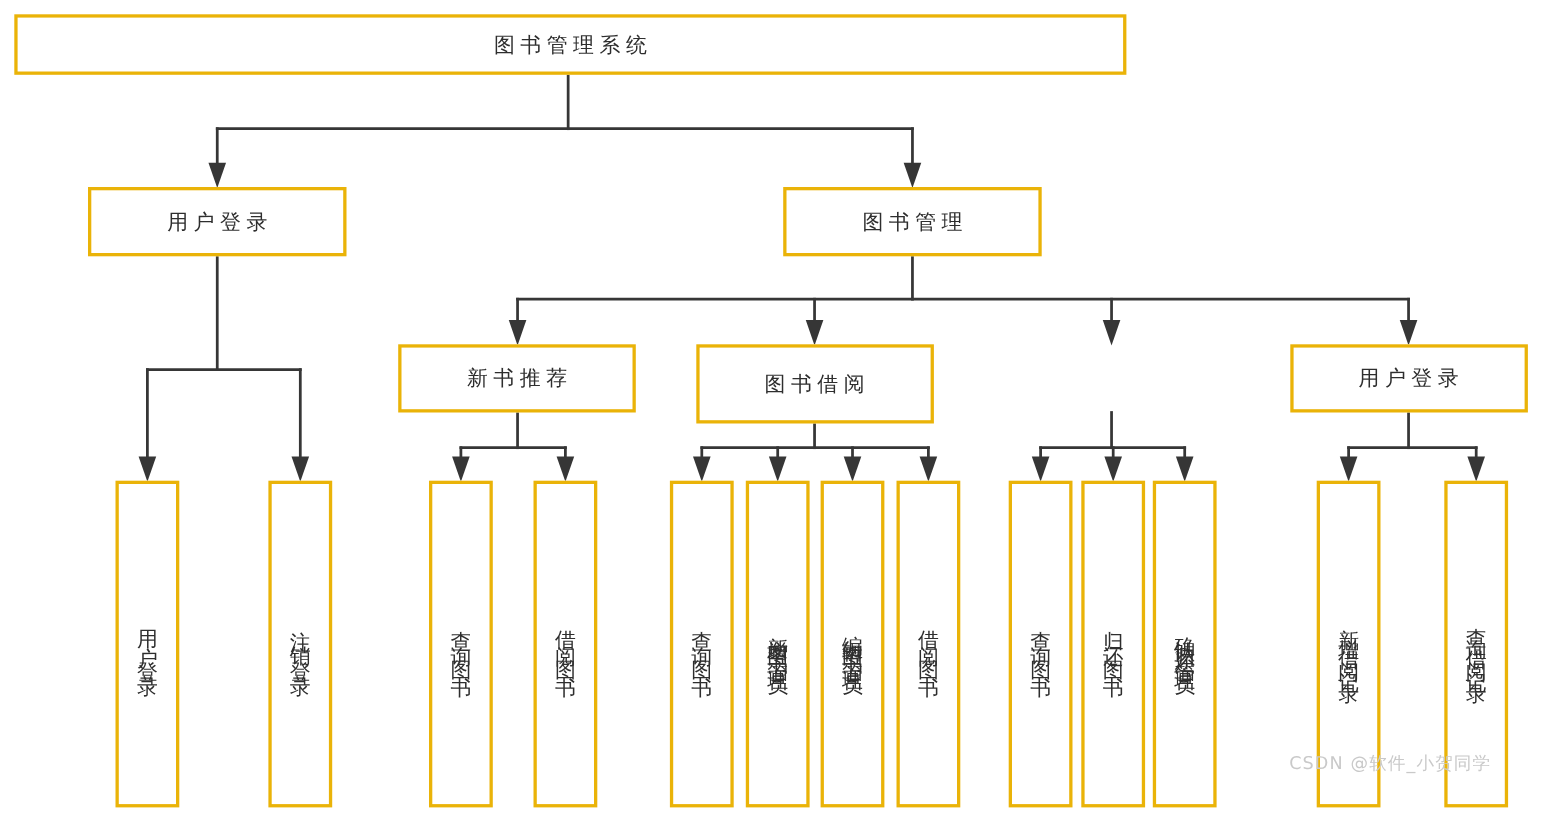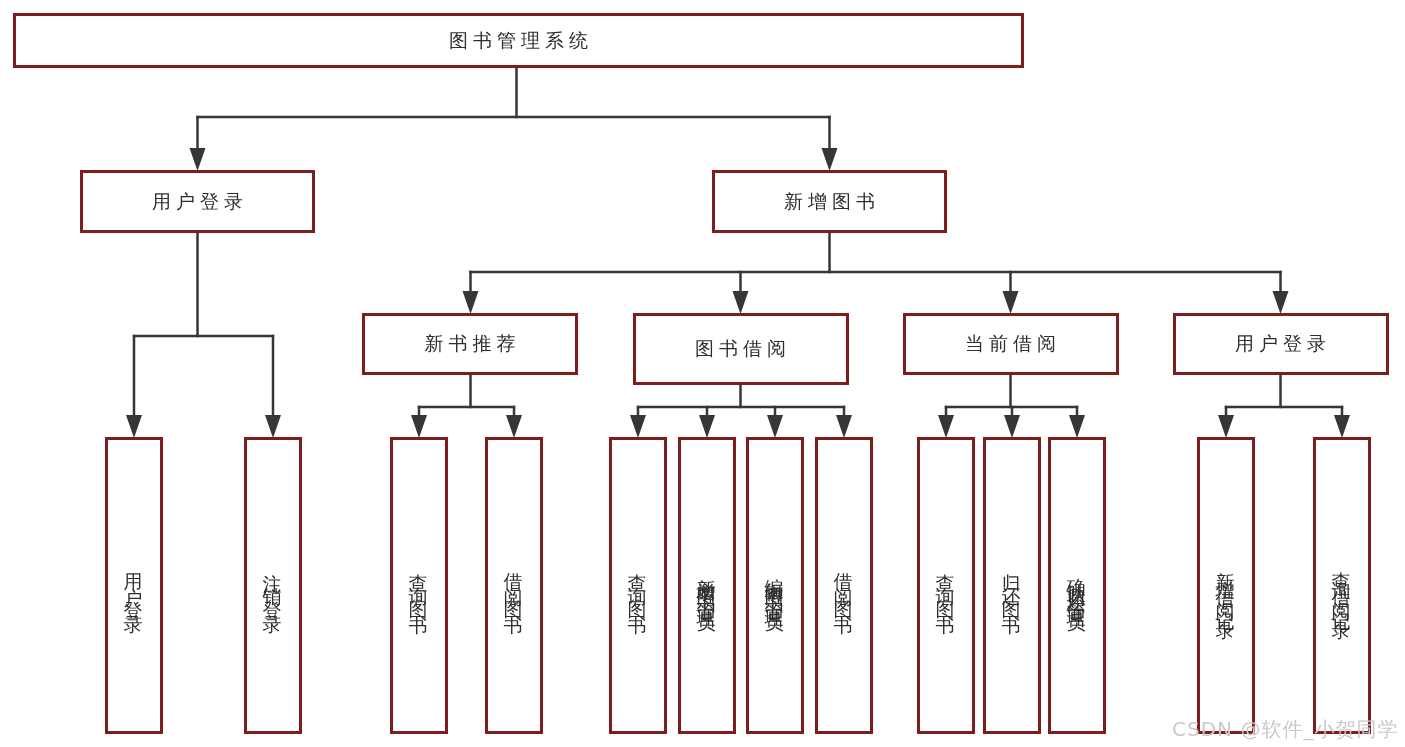--- a/index.html
+++ b/index.html
@@ -19,21 +19,21 @@
   }
   #connectors {
     position: absolute;
     left: 0;
     top: 0;
     z-index: 1;
   }
   .box {
     position: absolute;
     background: #ffffff;
-    border: 3px solid #7f1d1d;
+    border: 3px solid #eab308;
     box-sizing: border-box;
     display: flex;
     align-items: center;
     justify-content: center;
     color: #2e2e2e;
     z-index: 2;
   }
   .box.h span {
     font-size: 19px;
     letter-spacing: 5px;
@@ -50,23 +50,23 @@
     text-orientation: mixed;
     font-size: 19px;
     white-space: nowrap;
   }
   .ls-lg { letter-spacing: 14px; }
   .ls-md { letter-spacing: 10px; }
   .ls-sm { letter-spacing: 5px; }
   #watermark {
     position: absolute;
     left: 1172px;
-    top: 716px;
+    top: 684px;
     width: 233px;
-    font-size: 20px;
+    font-size: 16px;
     color: #c9c9c9;
     white-space: nowrap;
     z-index: 5;
     letter-spacing: 1px;
   }
 </style>
 </head>
 <body>
 
 <div id="stage">
@@ -138,32 +138,29 @@
   </svg>
 
   <div class="box h" style="left:13px; top:13px; width:1011px; height:55px;">
     <span>图书管理系统</span>
   </div>
 
   <div class="box h" style="left:80px; top:170px; width:235px; height:63px;">
     <span>用户登录</span>
   </div>
   <div class="box h" style="left:712px; top:170px; width:235px; height:63px;">
-    <span>新增图书</span>
+    <span>图书管理</span>
   </div>
 
   <div class="box h" style="left:362px; top:313px; width:216px; height:62px;">
     <span>新书推荐</span>
   </div>
   <div class="box h" style="left:632.5px; top:313px; width:216px; height:72px;">
     <span>图书借阅</span>
   </div>
-  <div class="box h" style="left:902.5px; top:313px; width:216px; height:62px;">
-    <span>当前借阅</span>
-  </div>
   <div class="box h" style="left:1172.5px; top:313px; width:216px; height:62px;">
     <span>用户登录</span>
   </div>
 
   <div class="box v" style="left:105px;">
     <span class="ls-lg">用户登录</span>
   </div>
   <div class="box v" style="left:244px;">
     <span class="ls-lg">注销登录</span>
   </div>

